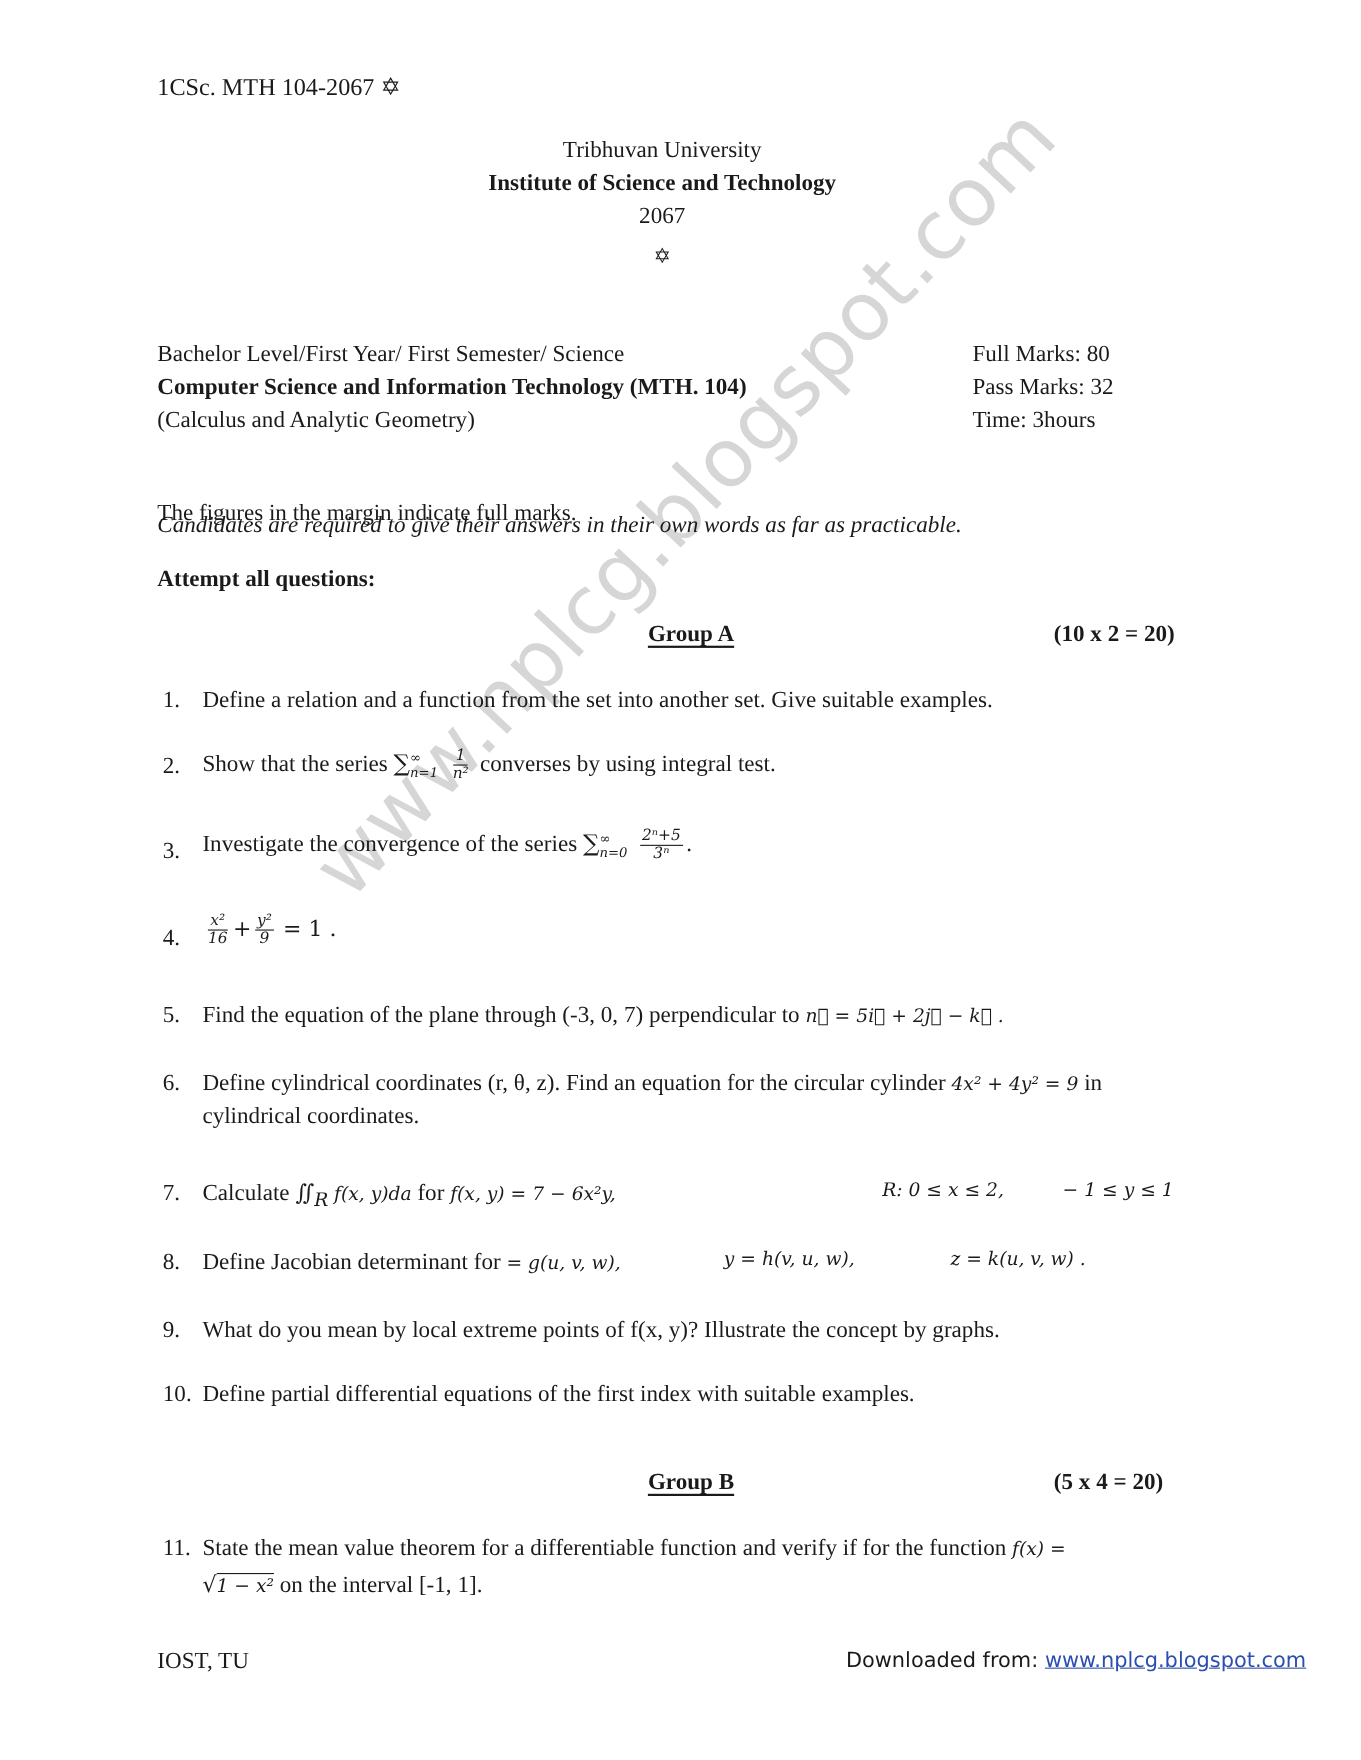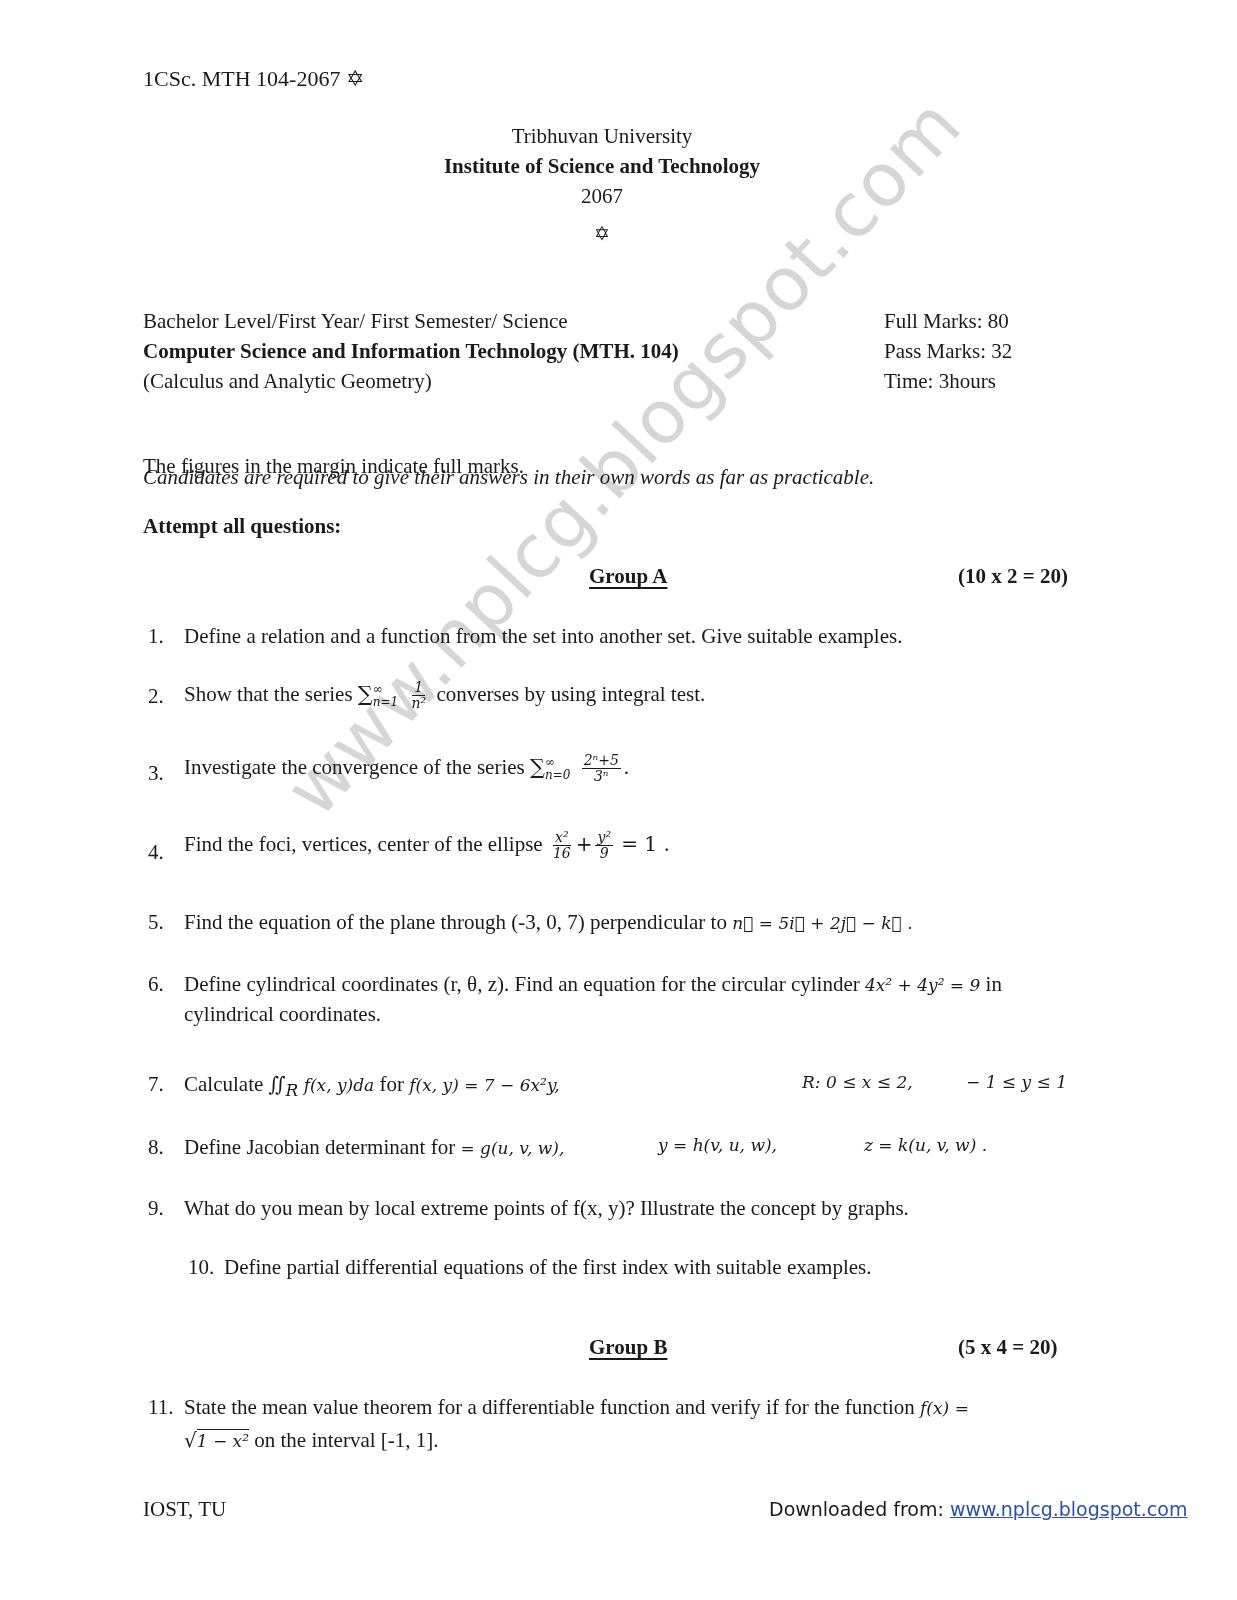--- a/index.html
+++ b/index.html
@@ -98,21 +98,20 @@
       <span class="frac math">
           <span class="num">2ⁿ+5</span>
           <span class="den">3ⁿ</span>
         </span><span>.</span>
     </span>
   </div>
 
   <div class="abs t" style="left:148px; top:842px;">
     <span>4.</span>
     <span style="position:absolute; left:36px; top:-12px;">
-      <span>Find the foci, vertices, center of the ellipse</span>
       <span class="frac math">
           <span class="num">x²</span>
           <span class="den">16</span>
         </span><span class="mathr">+</span><span class="frac math">
           <span class="num">y²</span>
           <span class="den">9</span>
         </span>
       <span class="mathr">= 1 .</span>
     </span>
   </div>
@@ -156,21 +155,21 @@
     </span>
     <span class="math" style="position:absolute; left:510px;">y = h(v, u, w),</span>
     <span class="math" style="position:absolute; left:716px;">z = k(u, v, w) .</span>
   </div>
 
   <div class="abs t" style="left:148px; top:1198px;">
     <span>9.</span>
     <span style="position:absolute; left:36px;">What do you mean by local extreme points of  f(x, y)? Illustrate the concept by graphs.</span>
   </div>
 
-  <div class="abs t" style="left:148px; top:1257px;margin-left:40px;">
+  <div class="abs t" style="left:148px; top:1257px;">
     <span>10.</span>
     <span style="position:absolute; left:36px;">Define partial differential equations of the first index with suitable examples.</span>
   </div>
 
   <div class="abs t b u" style="left:589px; top:1337px;">Group B</div>
   <div class="abs t b" style="left:958px; top:1337px;">(5 x 4 = 20)</div>
 
   <div class="abs t" style="left:148px; top:1397px;">
     <span>11.</span>
     <span style="position:absolute; left:36px;">

